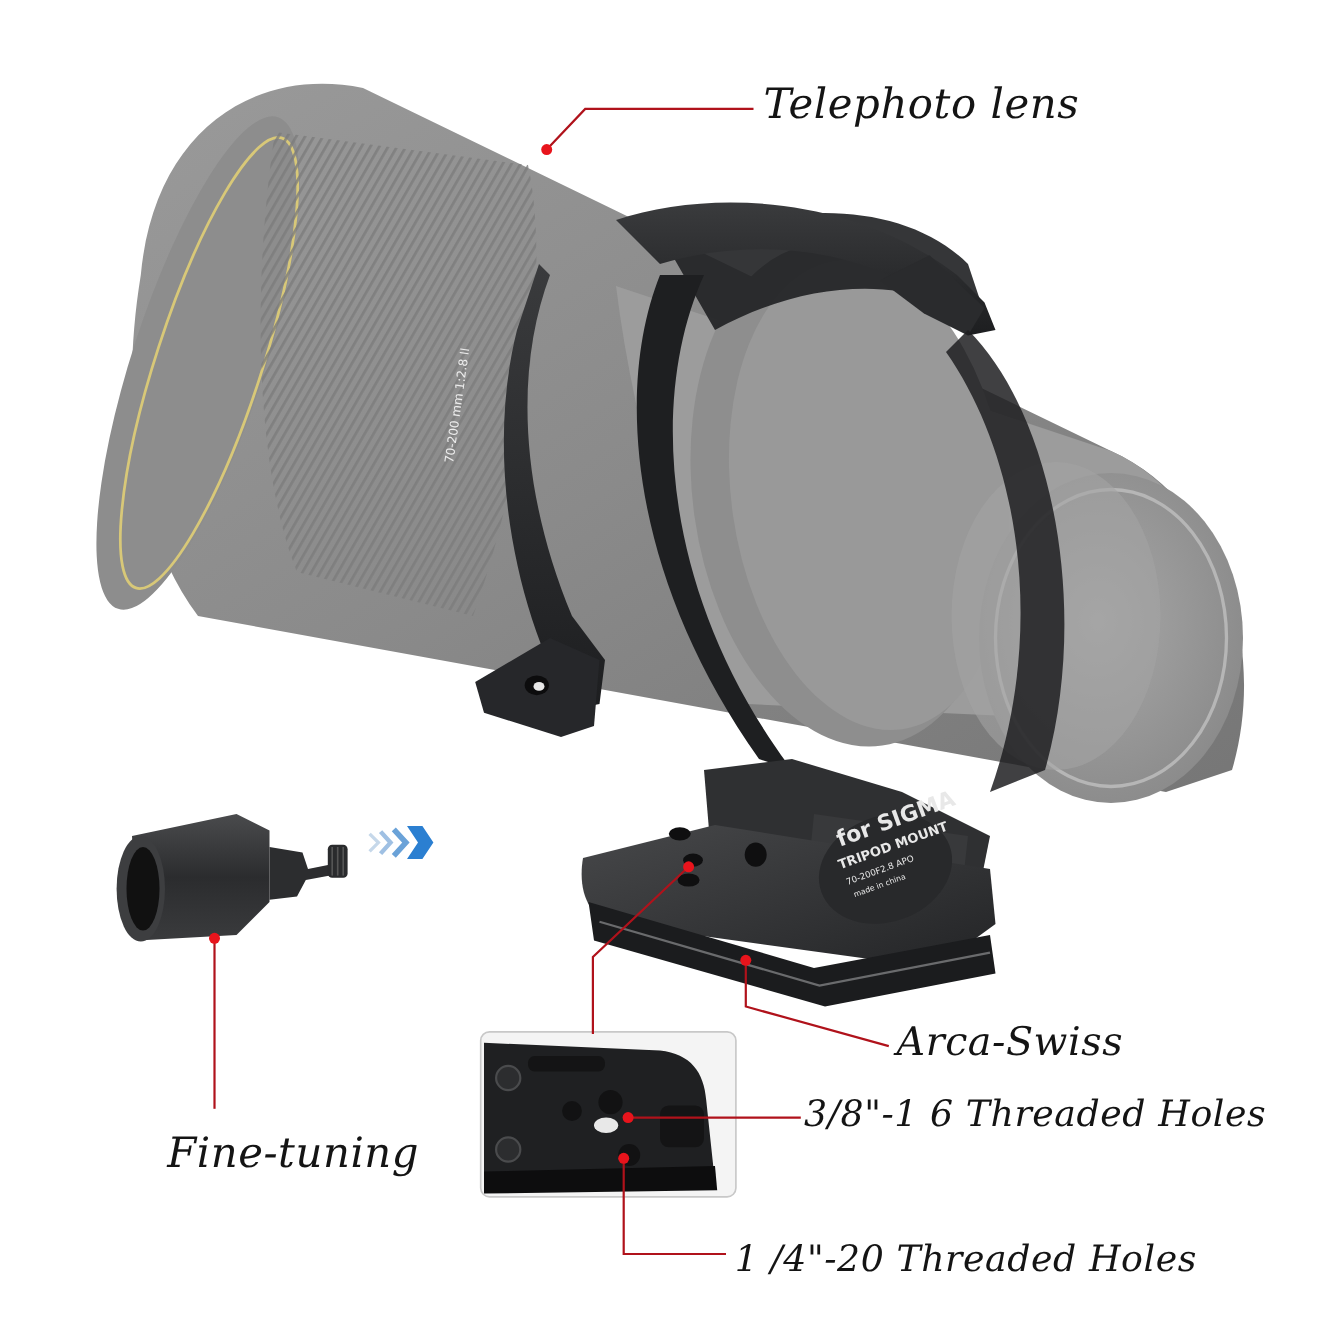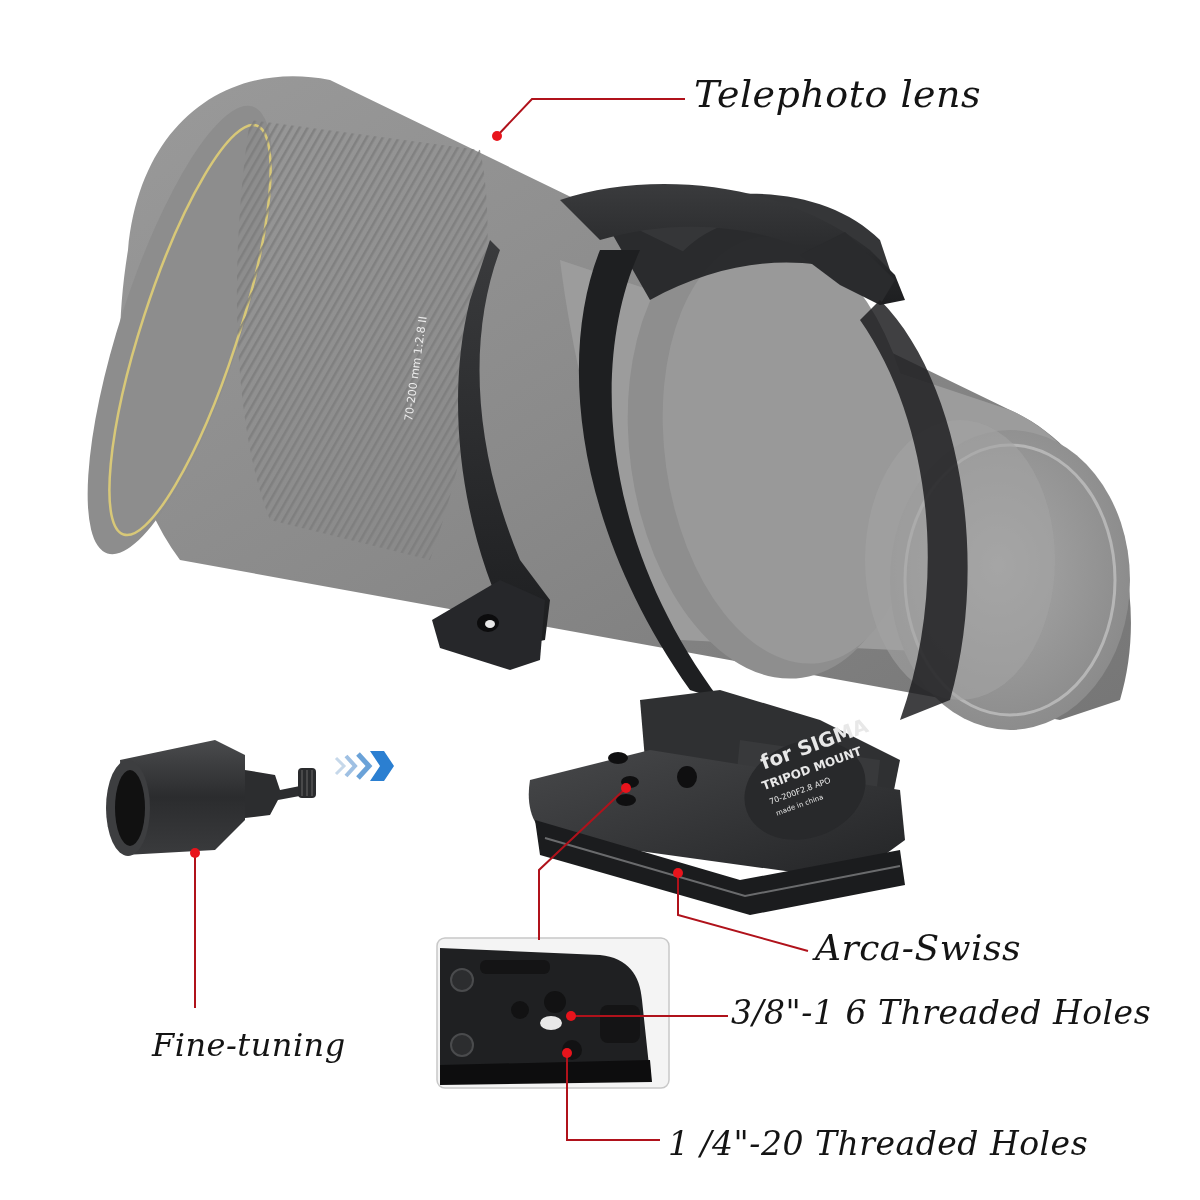--- a/index.html
+++ b/index.html
@@ -3,21 +3,21 @@
 <meta charset="utf-8">
 <style>
   html,body{margin:0;padding:0;background:#ffffff;}
   body{width:1200px;height:1200px;position:relative;overflow:hidden;font-family:"DejaVu Serif","Liberation Serif",serif;}
   .stage{position:absolute;left:0;top:0;width:1200px;height:1200px;}
   svg.art{position:absolute;left:0;top:0;}
   .label{position:absolute;font-family:"DejaVu Serif","Liberation Serif",serif;font-style:italic;color:#141414;white-space:nowrap;letter-spacing:0.5px;}
   .l-tele{left:694px;top:72px;font-size:38px;}
   .l-arca{left:815px;top:927px;font-size:36px;}
   .l-38{left:731px;top:993px;font-size:33px;}
-  .l-fine{left:152px;top:1026px;font-size:32px;}
+  .l-fine{left:152px;top:1026px;font-size:38px;}
   .l-14{left:668px;top:1124px;font-size:33px;}
   .engrave{position:absolute;color:#e8e8e8;font-family:"DejaVu Sans","Liberation Sans",sans-serif;font-weight:bold;transform-origin:left top;white-space:nowrap;}
   .eng1{left:757px;top:752px;font-size:20px;transform:rotate(-20deg);}
   .eng2{left:760px;top:780px;font-size:12px;transform:rotate(-20deg);}
   .eng3{left:768px;top:798px;font-size:8px;transform:rotate(-20deg);font-weight:normal;}
   .eng4{left:775px;top:810px;font-size:7px;transform:rotate(-20deg);font-weight:normal;}
   .lensmark{position:absolute;left:402px;top:420px;color:#ededed;font-family:"DejaVu Sans","Liberation Sans",sans-serif;font-size:11px;transform:rotate(-82deg);transform-origin:left top;white-space:nowrap;}
 </style>
 </head>
 <body>

